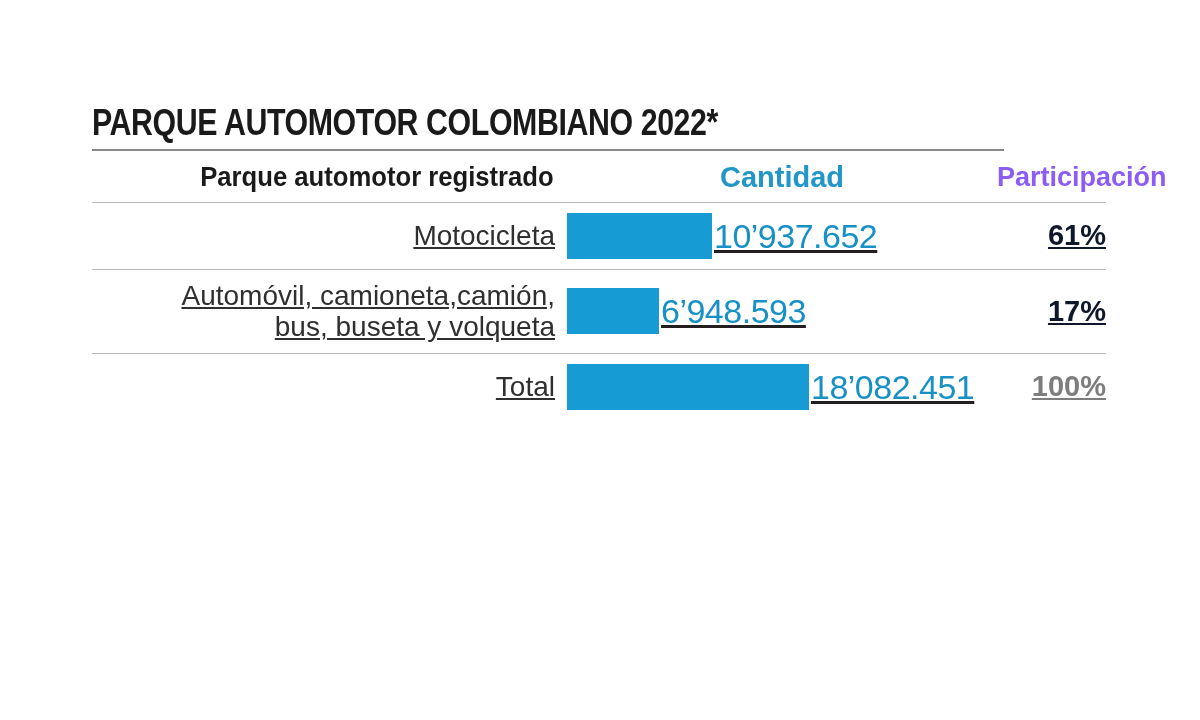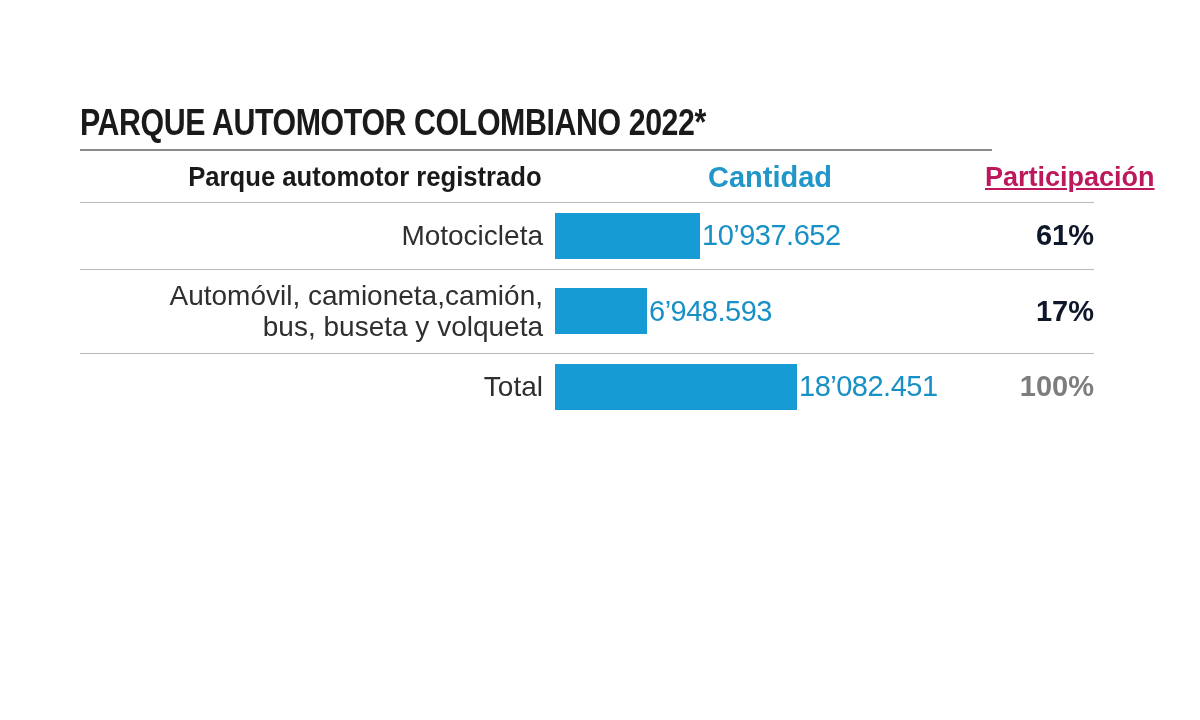--- a/index.html
+++ b/index.html
@@ -9,21 +9,21 @@
     width: 1200px;
     height: 720px;
     overflow: hidden;
   }
   body {
     font-family: "Liberation Sans", sans-serif;
     color: #231f20;
   }
   .graphic {
     position: absolute;
-    left: 80px;
+    left: 92px;
     top: 104px;
     width: 1014px;
   }
   .title {
     font-family: "Liberation Sans", sans-serif;
     font-weight: 700;
     font-size: 37px;
     letter-spacing: -0.5px;
     line-height: 1.05;
     color: #1a1a1a;
@@ -66,29 +66,28 @@
     font-size: 29px;
     font-weight: 700;
     color: #2196c9;
     text-align: center;
     padding-bottom: 8px;
     padding-top: 6px;
   }
   .head-part {
     font-size: 27px;
     font-weight: 700;
-    color: #be185d;
+    color: #8b5cf6;
     text-align: right;
     padding-bottom: 8px;
     padding-top: 6px;
     white-space: nowrap;
-    text-decoration: underline;
-  }
-
-  tr.row td { border-top: 1px solid #b9b9b9; }
+  }
+
+  tr.row td { border-top: 1px solid #b9b9b9; text-decoration: underline; }
   tr.head th { border-bottom: 0; }
 
   .cat {
     font-size: 28px;
     text-align: right;
     padding-right: 12px;
     line-height: 1.12;
     color: #2f2f2f;
     font-weight: 400;
     padding-top: 10px;
@@ -108,21 +107,21 @@
     align-items: center;
     height: 46px;
   }
   .bar {
     background: #169bd5;
     height: 46px;
     flex: 0 0 auto;
   }
   .bar.thin { width: 5px; }
   .value {
-    font-size: 29px;
+    font-size: 34px;
     font-weight: 400;
     color: #1790c6;
     line-height: 1;
     margin-left: 2px;
     white-space: nowrap;
     letter-spacing: -0.5px;
   }
   .part {
     font-size: 29px;
     font-weight: 700;

